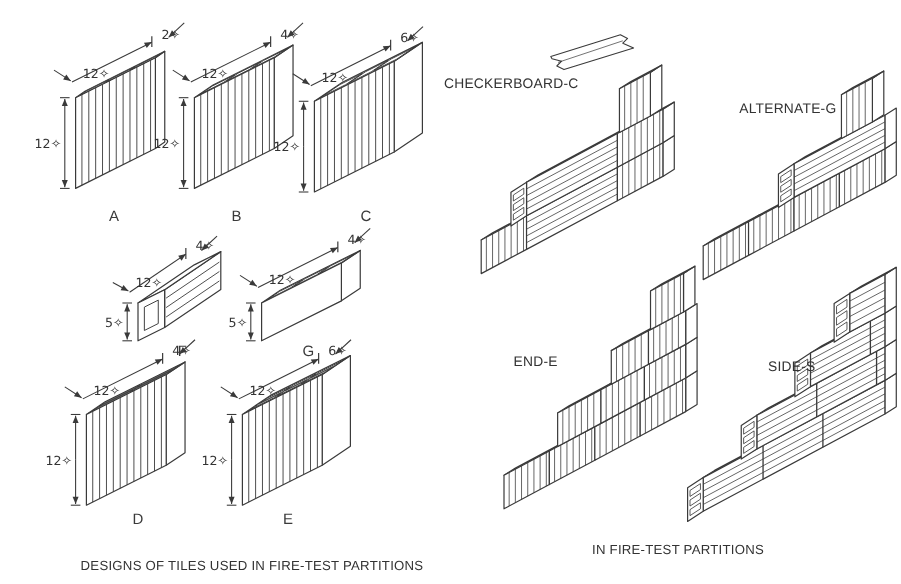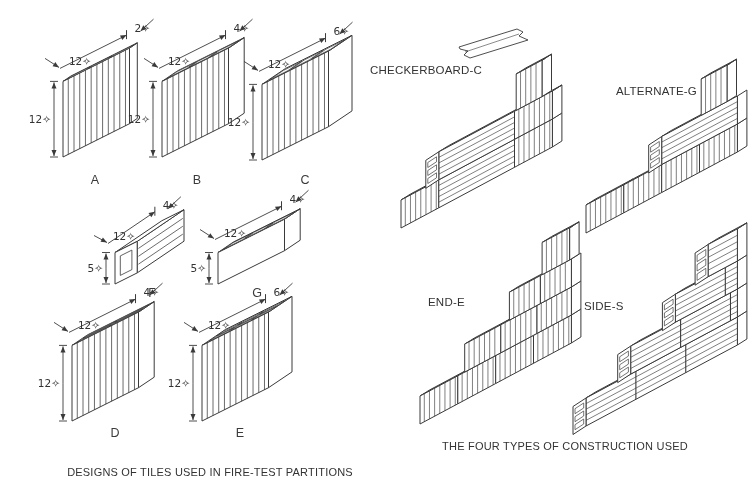--- a/index.html
+++ b/index.html
@@ -516,19 +516,20 @@
         <line x1="132.12" y1="24.919999999999987" x2="161.35999999999999" y2="9.279999999999973" stroke="#3a3a3a" stroke-width="0.65"></line>
         <polygon points="132.1,18.5 119.1,27.0 119.1,59.2 132.1,50.7" fill="#fff" stroke="#3a3a3a" stroke-width="1" stroke-linejoin="round"></polygon>
         <polygon points="129.8,23.5 121.1,29.2 121.1,35.6 129.8,29.9" fill="#fff" stroke="#3a3a3a" stroke-width="0.7" stroke-linejoin="round"></polygon>
         <polygon points="129.8,32.9 121.1,38.6 121.1,45.0 129.8,39.3" fill="#fff" stroke="#3a3a3a" stroke-width="0.7" stroke-linejoin="round"></polygon>
         <polygon points="129.8,42.3 121.1,48.0 121.1,54.4 129.8,48.7" fill="#fff" stroke="#3a3a3a" stroke-width="0.7" stroke-linejoin="round"></polygon>
       </svg>
 
     <div class="wall-label" style="left:370px;top:64px">CHECKERBOARD-C</div>
     <div class="wall-label" style="left:616px;top:85px">ALTERNATE-G</div>
     <div class="wall-label" style="left:428px;top:296px">END-E</div>
-    <div class="wall-label" style="left:584px;top:300px">SIDE-S</div>
+    <div class="wall-label" style="left:640px;top:300px">SIDE-S</div>
 
     <div class="caption" style="left:400px;top:440px;width:330px">
-      <span>THE FOUR TYPES OF CONSTRUCTION USED</span><br>
+      <br>
+      <span>IN FIRE-TEST PARTITIONS</span>
     </div>
   </div>
 </div>
 
 </body></html>

